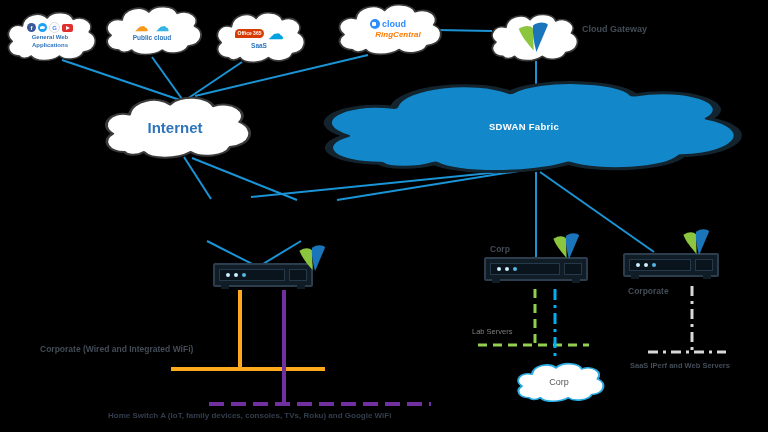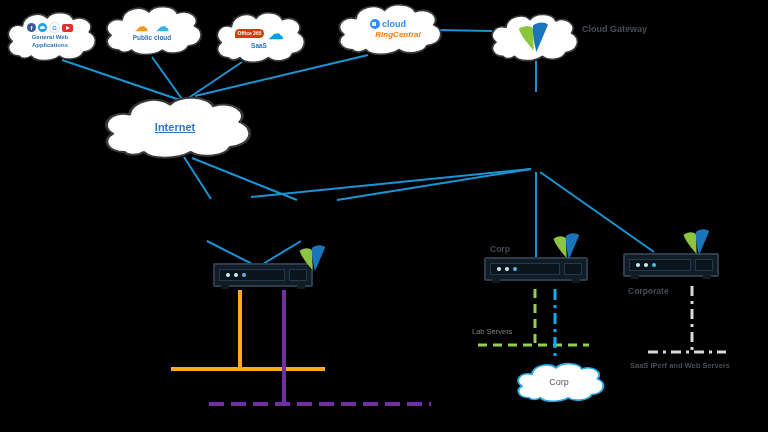--- a/index.html
+++ b/index.html
@@ -179,24 +179,32 @@
         </svg>
     </div>
   </div>
   <span class="lbl t-dark" style="left:582px;top:24px;font-size:9px;">Cloud Gateway</span>
 
   <div class="cloud" style="left:96px;top:92px;width:158px;height:70px;">
     <svg class="cshape white-cloud" viewBox="0 0 132 84" preserveAspectRatio="none">
         <use href="#cloudP"></use>
       </svg>
     <div class="content">
-      <span class="t-blue" style="font-size:11px;text-decoration:underline;">Internet</span>
-    </div>
-  </div>
-
+      <span class="t-blue" style="font-size:15px;">Internet</span>
+    </div>
+  </div>
+
+  <div class="cloud" style="left:298px;top:74px;width:452px;height:104px;">
+    <svg class="cshape sdwan-cloud" viewBox="0 0 132 84" preserveAspectRatio="none">
+        <use href="#cloudP"></use>
+      </svg>
+    <div class="content">
+      <span class="t-white" style="font-size:9.5px;letter-spacing:.3px;">SDWAN Fabric</span>
+    </div>
+  </div>
 
 
 
   <div class="cloud" style="left:512px;top:360px;width:94px;height:44px;">
     <svg class="cshape blue-cloud" viewBox="0 0 132 84" preserveAspectRatio="none">
         <use href="#cloudP"></use>
       </svg>
     <div class="content">
       <span class="t-gray" style="font-size:9px;color:#595959;">Corp</span>
     </div>
@@ -245,16 +253,18 @@
       <div class="rport"></div>
       <span class="rfoot l"></span>
         <span class="rfoot r"></span>
     </div>
   </div>
   <svg class="vlogo" style="left:681px;top:226px;width:30px;height:32px;" viewBox="0 0 100 100">
       <use href="#vloP"></use>
     </svg>
   <span class="lbl t-dark" style="left:628px;top:286px;font-size:8.5px;">Corporate</span>
 
+  <span class="lbl t-dark" style="left:40px;top:344px;font-size:8.5px;">Corporate (Wired and Integrated WiFi)</span>
+  <span class="lbl t-dark" style="left:108px;top:411px;font-size:8px;color:#333e4d;">Home Switch A (IoT, family devices, consoles, TVs, Roku) and Google WiFi</span>
   <span class="lbl t-gray" style="left:472px;top:327px;font-size:7.5px;">Lab Servers</span>
   <span class="lbl t-dark" style="left:630px;top:361px;font-size:7.5px;">SaaS IPerf and Web Servers</span>
 
 </div>
 
 </body></html>

